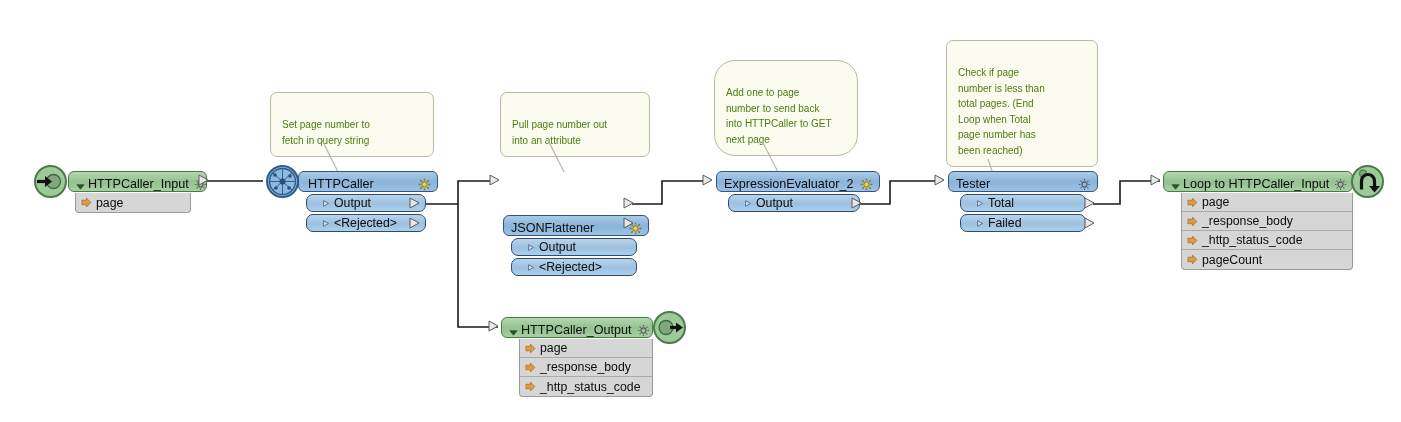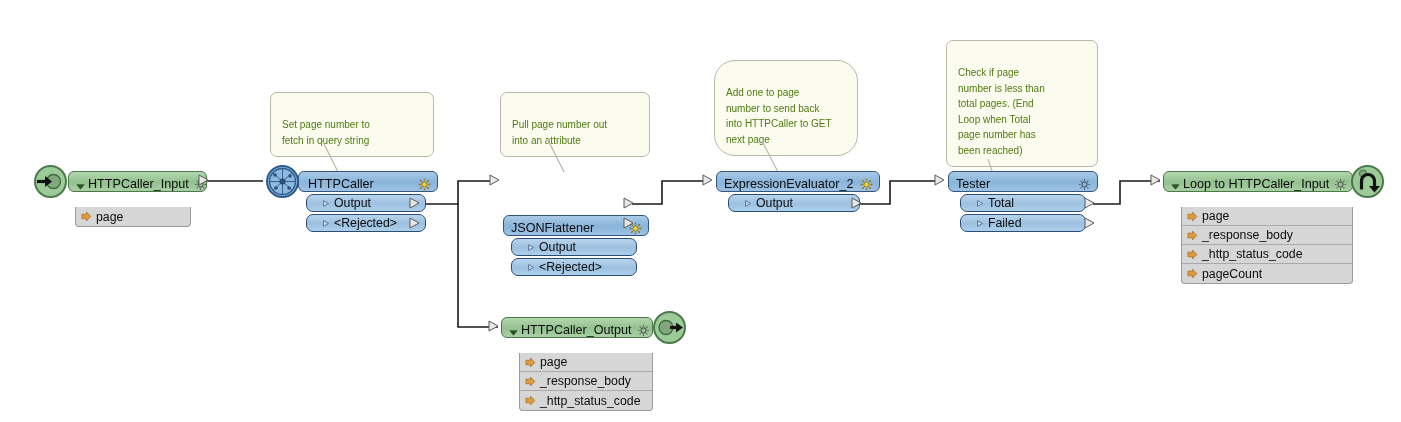--- a/index.html
+++ b/index.html
@@ -34,21 +34,21 @@
   
   .ports{position:relative;margin-top:2px;}
   .port{position:relative;height:18px;margin-top:2px;border-radius:7px;
         border:1px solid #2c4c74;box-sizing:border-box;
         background:linear-gradient(to bottom,#b9d4ec 0%,#9cc0e0 55%,#add0ea 100%);
         display:flex;align-items:center;padding-left:15px;font-size:12.3px;color:#0c0c0c;
         white-space:nowrap;}
   .port .ptri{width:8px;height:9px;margin-right:4px;flex:0 0 auto;}
 
   
-  .attrs{position:relative;margin-top:15px;border:1px solid #9b9b9b;border-top:none;
+  .attrs{position:relative;margin-top:1px;border:1px solid #9b9b9b;border-top:none;
          box-sizing:border-box;background:#d6d6d6;border-radius:0 0 4px 4px;}
   .attr{height:19px;border-bottom:1px solid #aaaaaa;display:flex;align-items:center;
         padding-left:5px;font-size:12.3px;color:#0c0c0c;white-space:nowrap;box-sizing:border-box;}
   .attr:last-child{border-bottom:none;}
   .attr .aarr{width:11px;height:11px;margin-right:4px;flex:0 0 auto;}
 
   
   .endpoint{position:absolute;width:33px;height:33px;border-radius:50%;
             background:#9ccb99;border:2px solid #4d7a4a;box-sizing:border-box;}
   .endpoint svg{position:absolute;left:0;top:0;}

